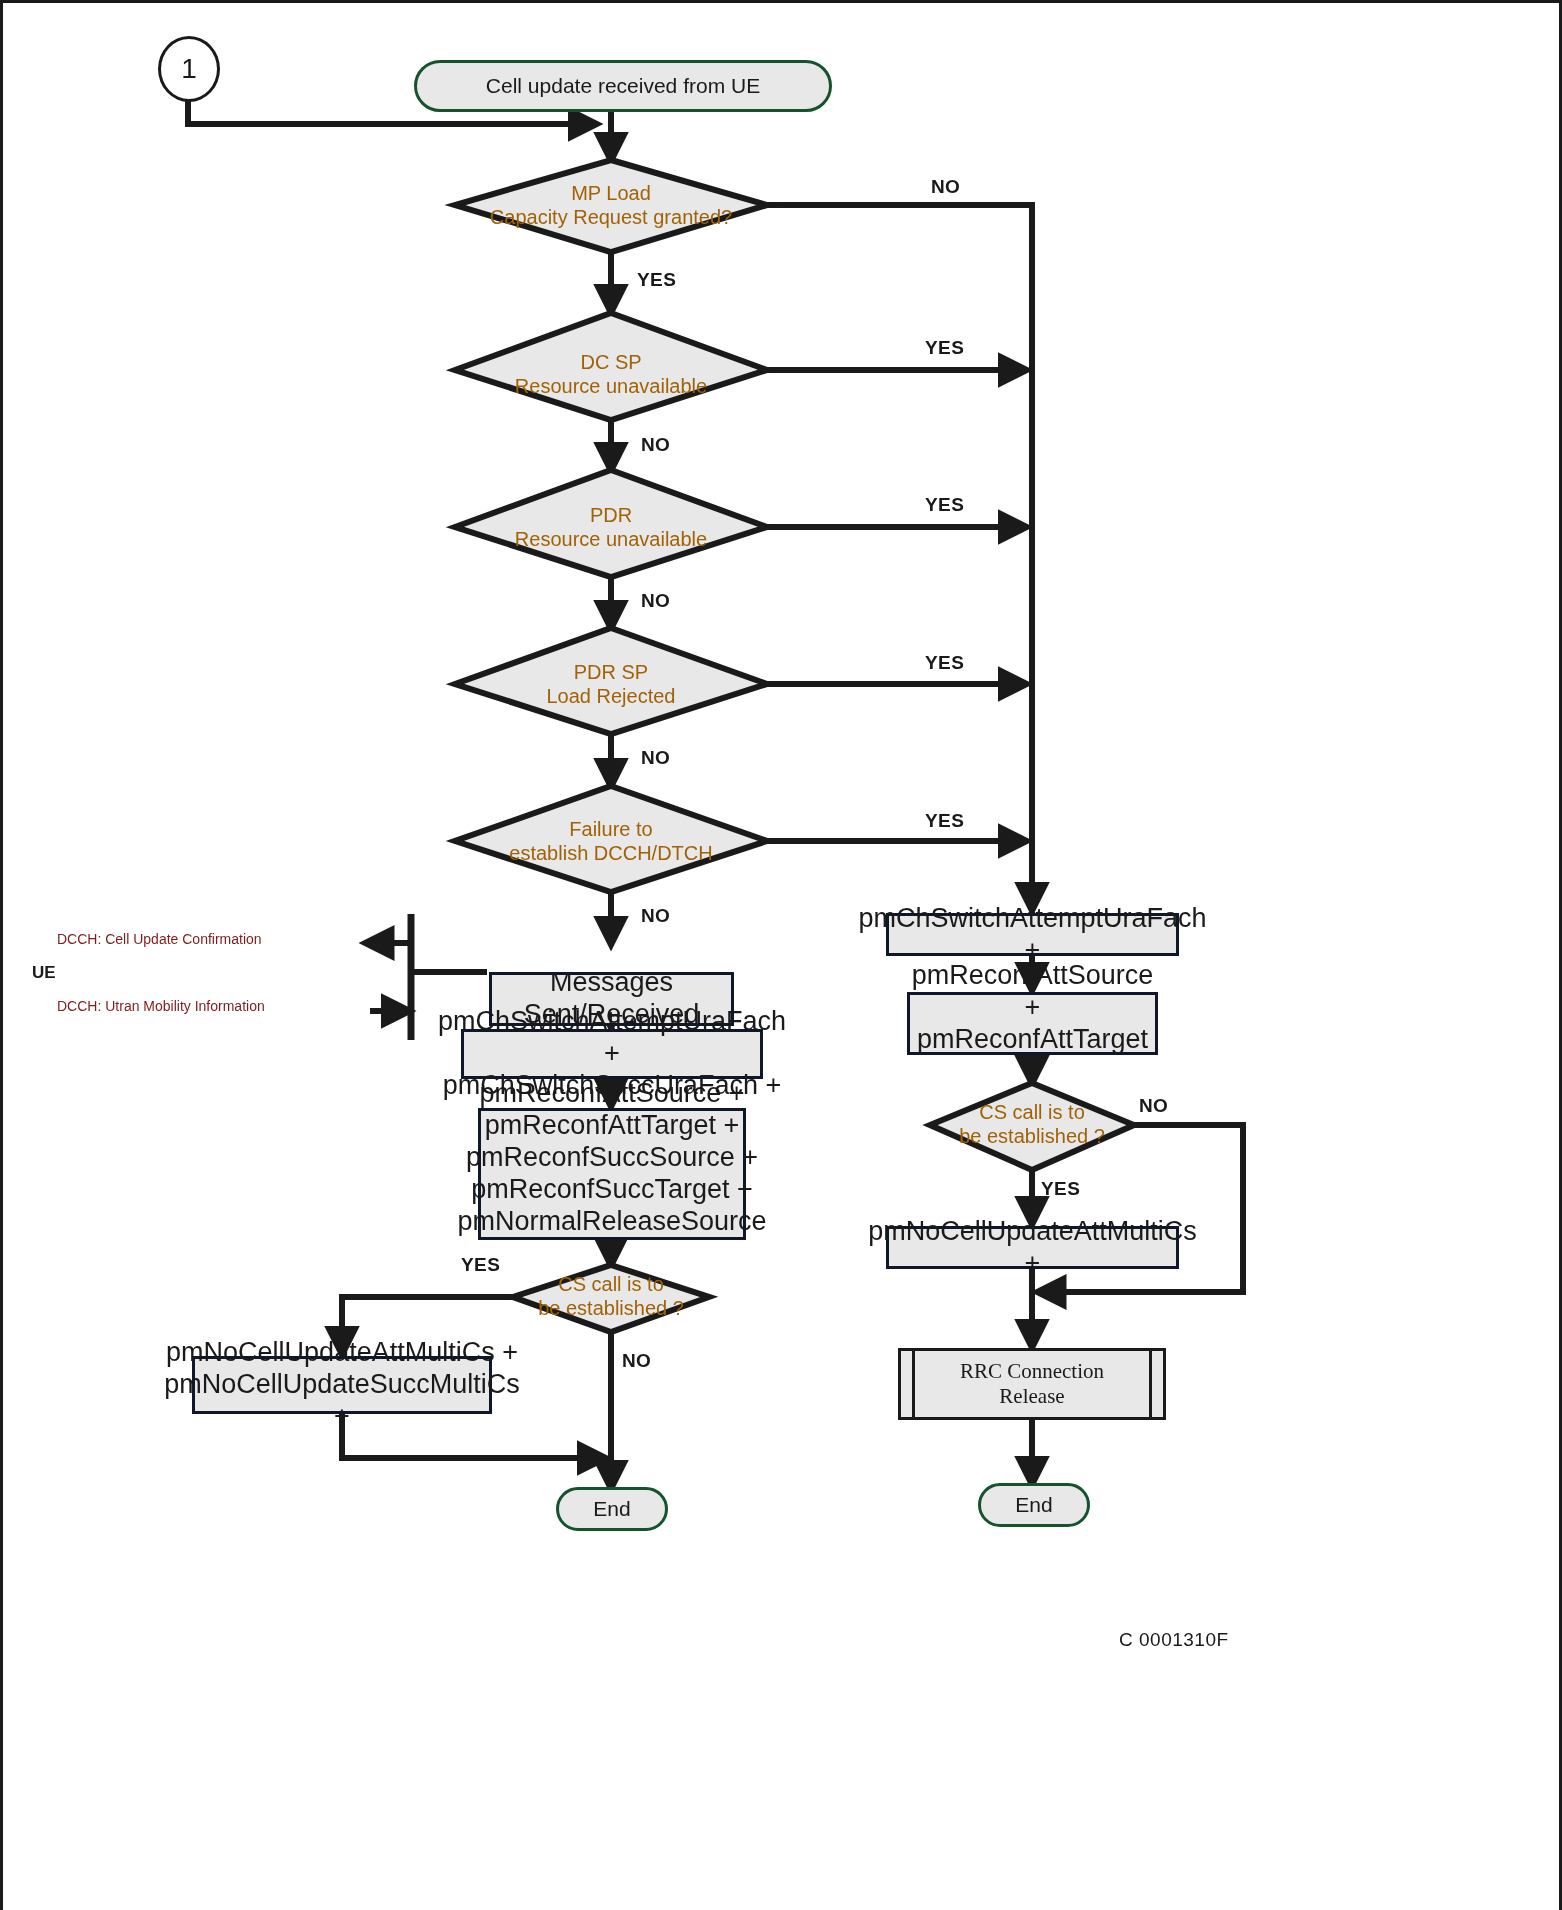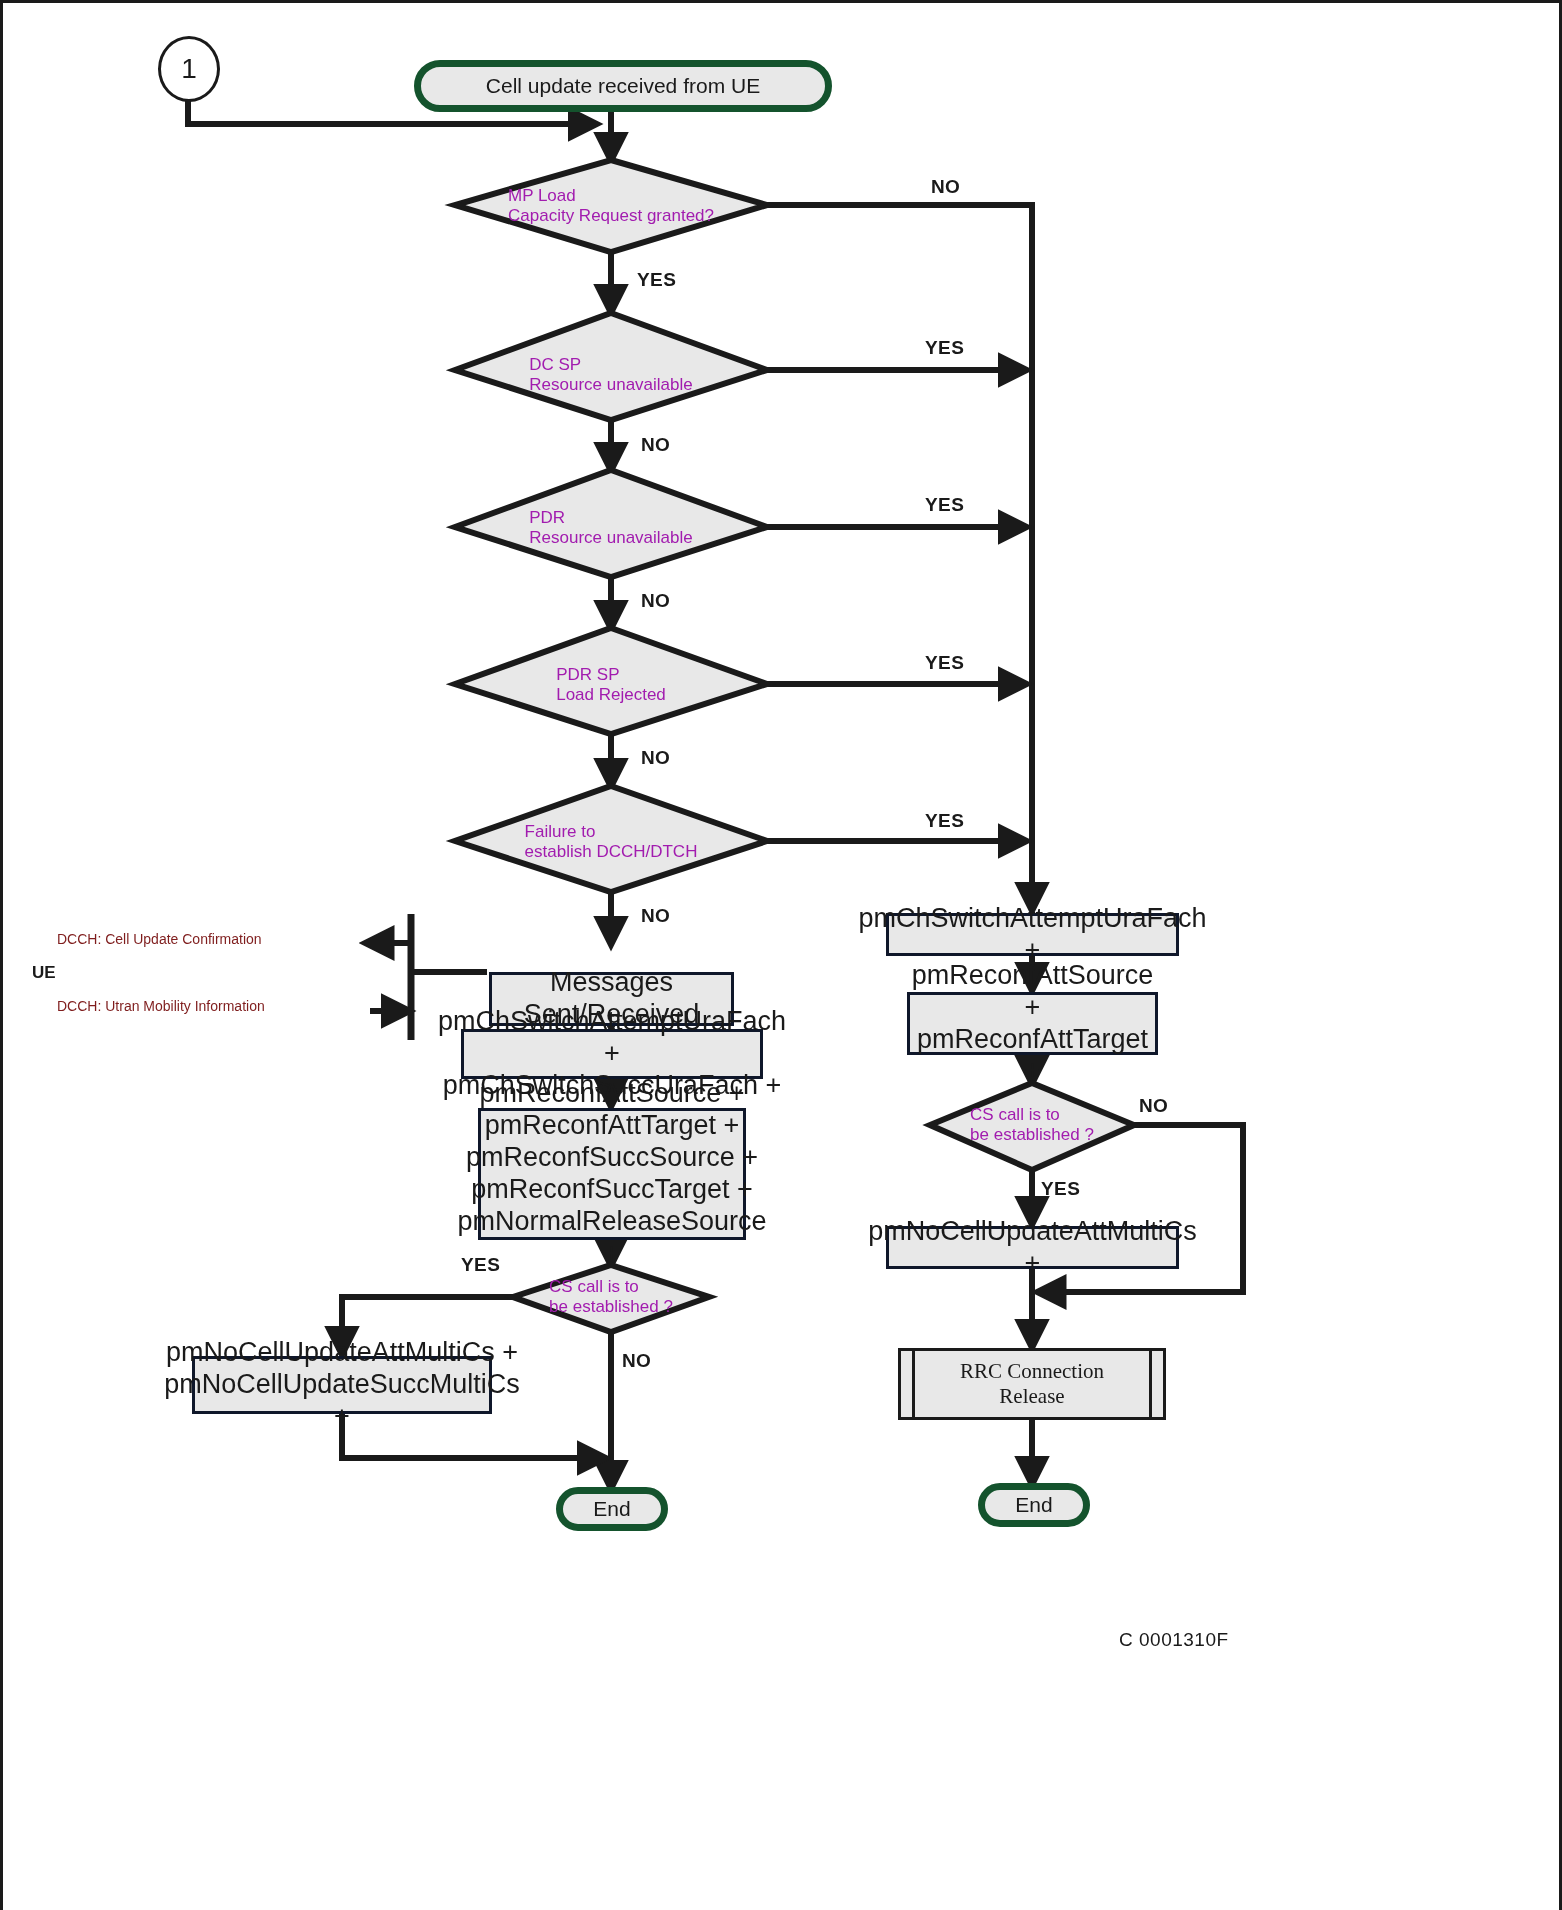--- a/index.html
+++ b/index.html
@@ -29,21 +29,21 @@
     display:flex;
     align-items:center;
     justify-content:center;
     text-align:center;
     color:#1a1a1a;
     line-height:1.18;
   }
   
   .term {
     background:#e8e8e8;
-    border:7px solid #14532d;
+    border:3px solid #14532d;
     border-radius:26px;
     font-size:21px;
   }
   .term-sm { border-radius:22px; font-size:21px; }
 
   
   .proc {
     background:#e8e8e8;
     border:3px solid #0f172a;
     font-size:27px;
@@ -73,23 +73,23 @@
     border-radius:50%;
     font-size:28px;
   }
 
   
   .dec-label {
     position:absolute;
     display:flex;
     align-items:center;
     justify-content:center;
-    text-align:left;
-    font-size:17px;
-    color:#a21caf;
+    text-align:center;
+    font-size:20px;
+    color:#a16207;
     white-space:pre-line;
     line-height:1.18;
     pointer-events:none;
   }
 
   .edge-label {
     position:absolute;
     font-size:19px;
     font-weight:bold;
     color:#1a1a1a;

